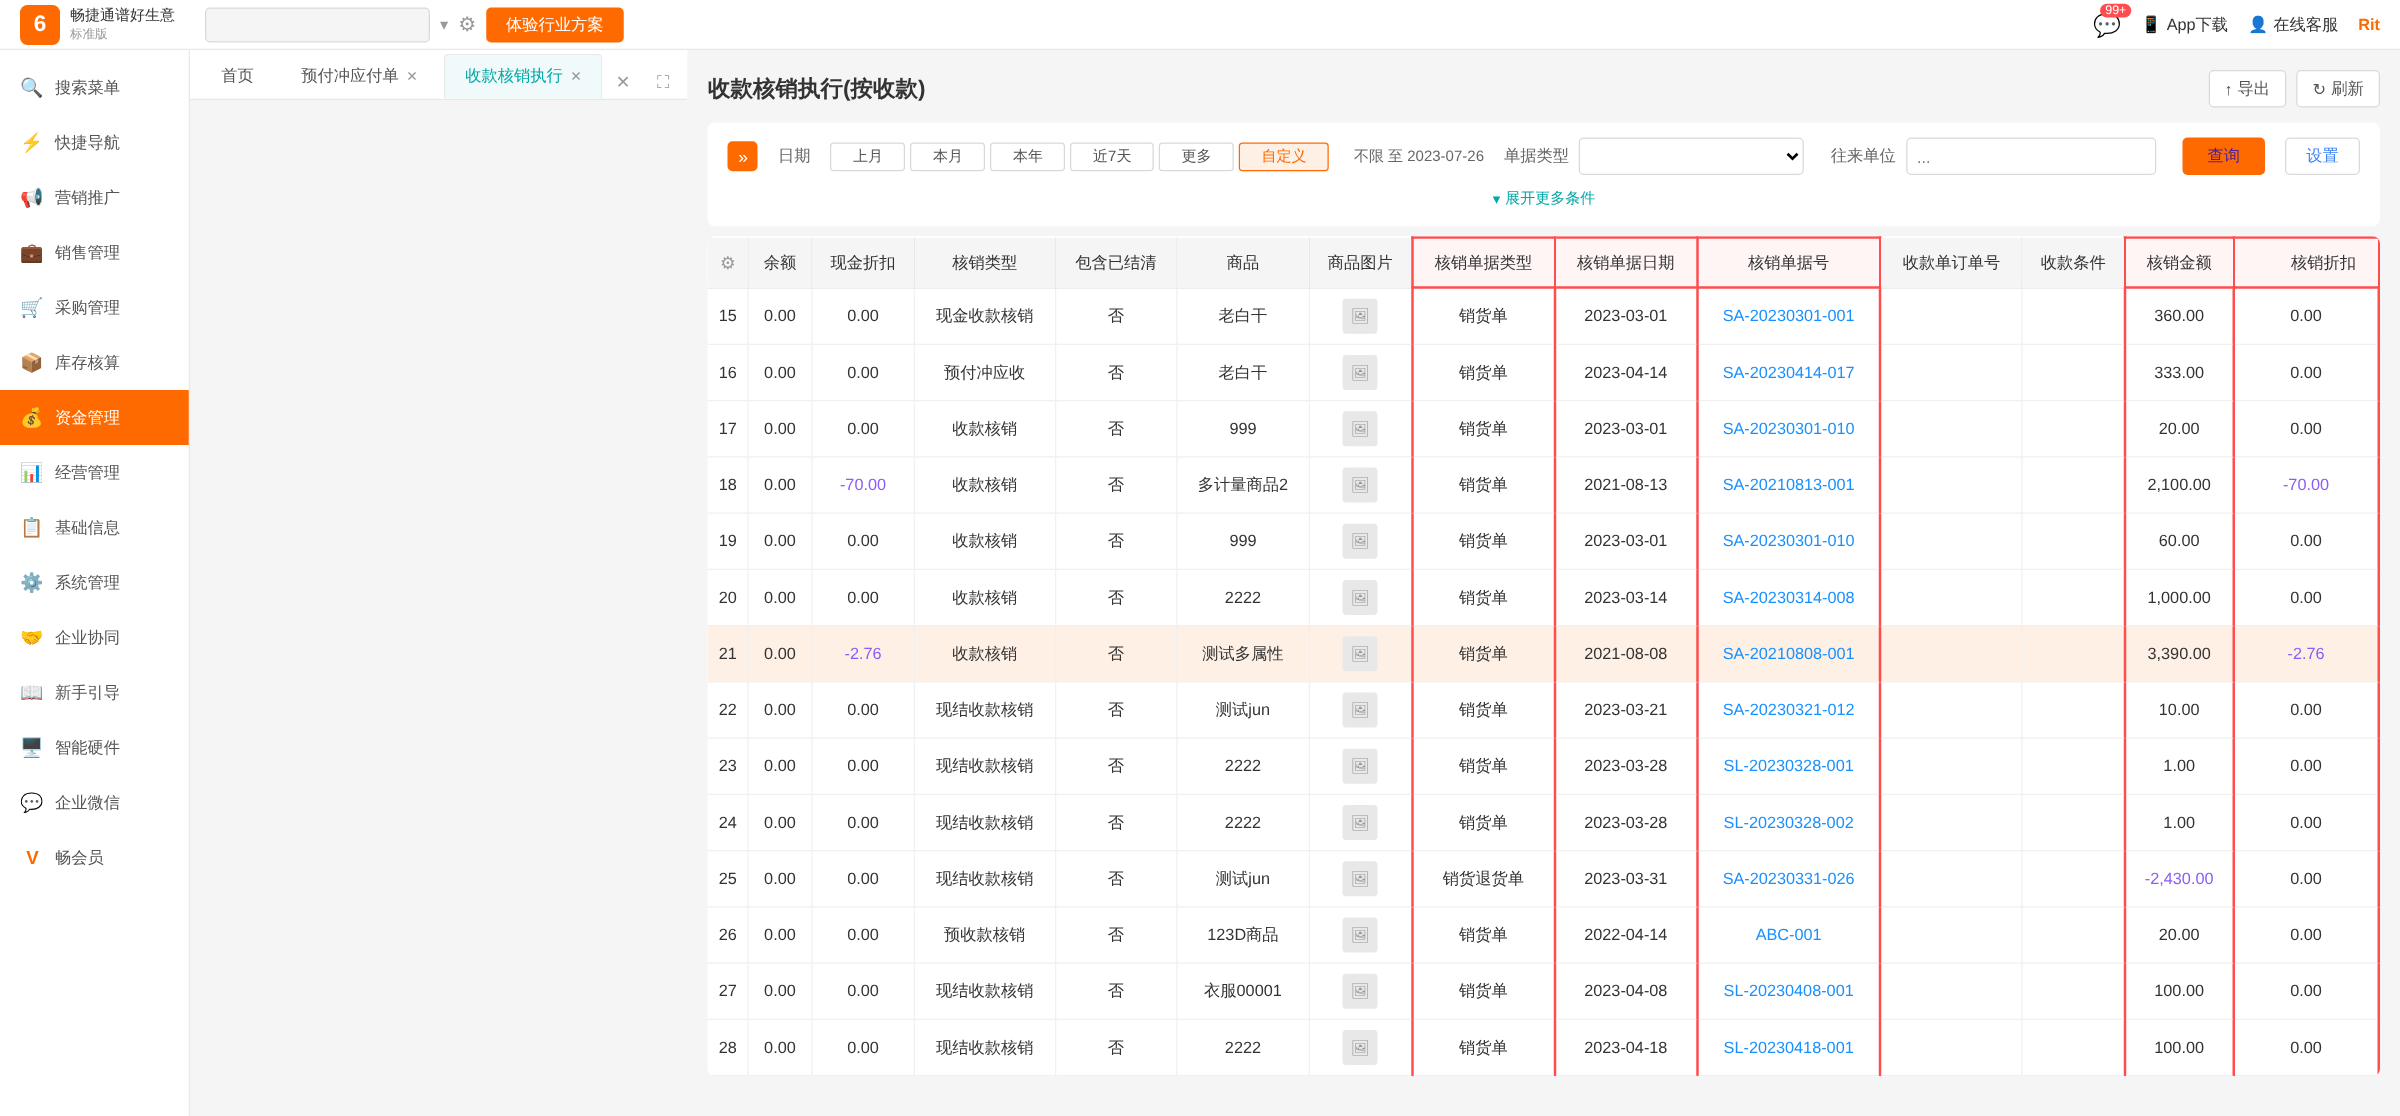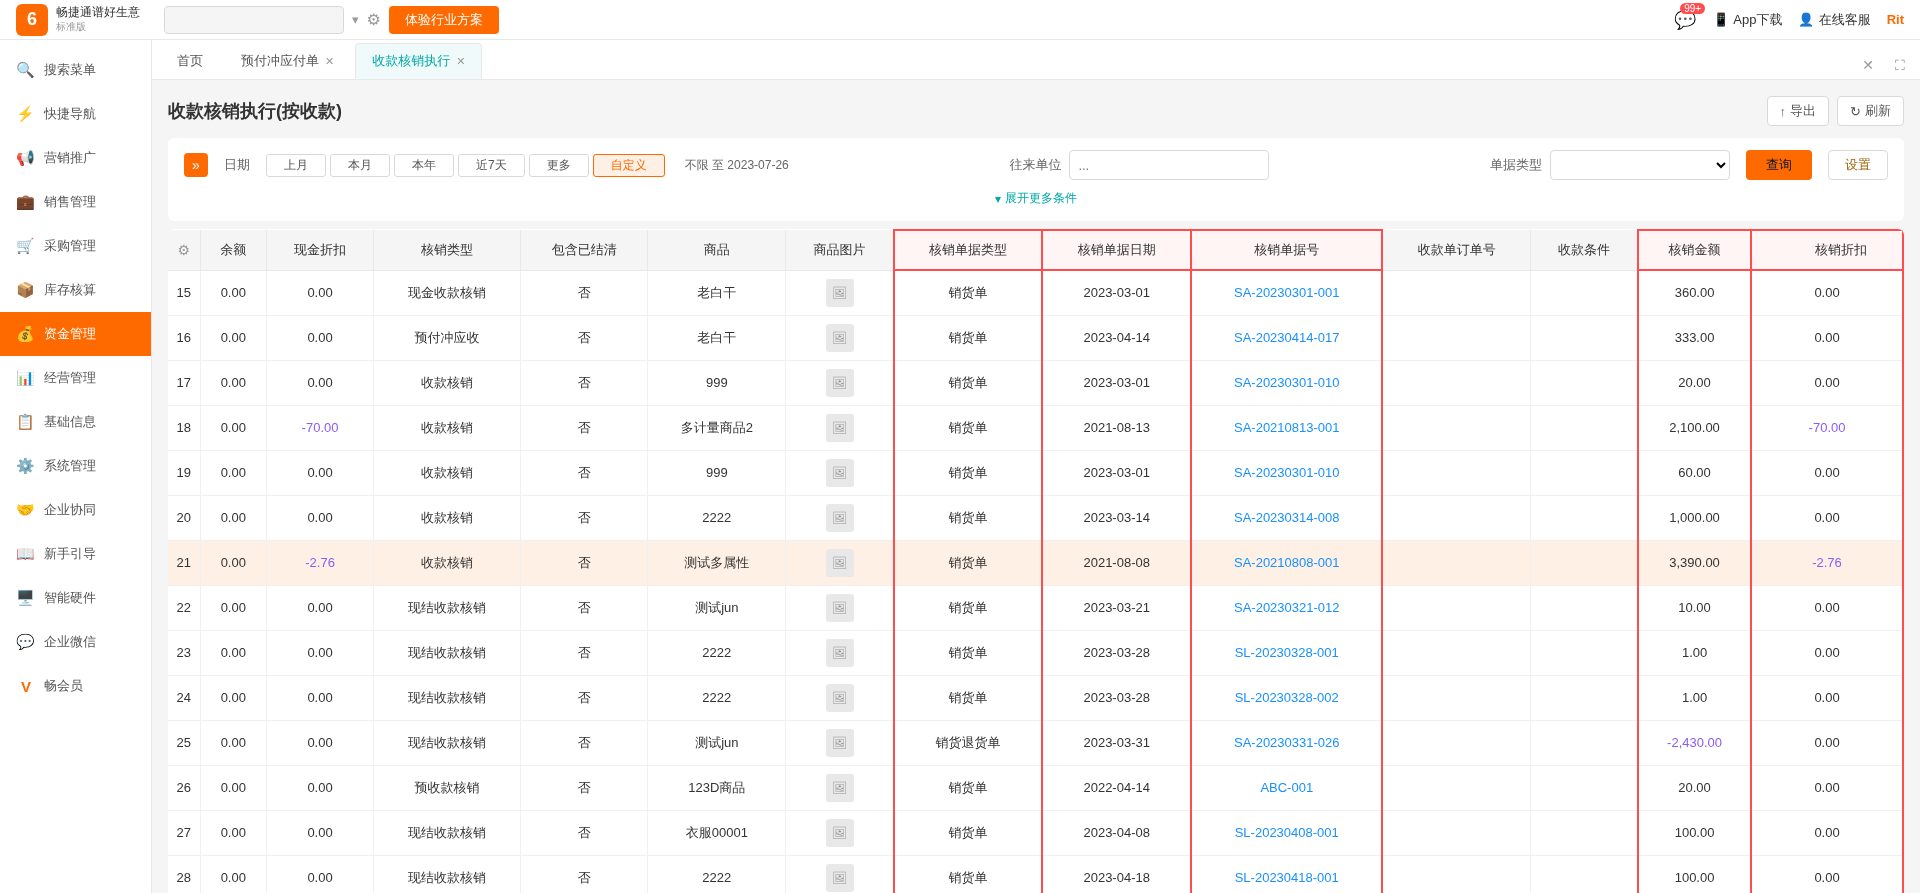--- a/index.html
+++ b/index.html
@@ -92,21 +92,21 @@
       height: 44px;
       cursor: pointer;
       gap: 8px;
       color: #555;
       font-size: 13px;
     }
     .sidebar-item.active { background: #ff6a00; color: #fff; border-radius: 0; }
     .sidebar-item-icon { width: 20px; text-align: center; font-size: 15px; }
 
     
-    .main { flex: 1; display: flex; flex-direction: column; overflow: hidden; }
+    .main { flex: 1; display: flex; flex-direction: row; overflow: hidden; }
 
     
     .tabs {
       height: 40px;
       background: #fff;
       display: flex;
       align-items: flex-end;
       border-bottom: 1px solid #e8e8e8;
       padding: 0 8px;
       gap: 4px;
@@ -233,35 +233,35 @@
       border: 1px solid #d9d9d9;
       border-radius: 4px;
       padding: 0 8px;
       font-size: 13px;
       background: #fff;
     }
     .query-btn {
       height: 30px;
       padding: 0 20px;
       background: #ff6a00;
-      color: #0f172a;
+      color: #4c1d95;
       border: none;
       border-radius: 4px;
       cursor: pointer;
       font-size: 13px;
     }
     .settings-btn {
       height: 30px;
       padding: 0 16px;
       border: 1px solid #d9d9d9;
       border-radius: 4px;
       background: #fff;
       cursor: pointer;
       font-size: 13px;
-      color: #a16207;
+      color: #3b82f6;
     }
     .expand-more {
       display: flex;
       align-items: center;
       gap: 4px;
       color: #00a8a8;
       cursor: pointer;
       font-size: 12px;
       justify-content: center;
       padding: 2px 0;
@@ -471,29 +471,29 @@
             <button class="date-btn">上月</button>
             <button class="date-btn">本月</button>
             <button class="date-btn">本年</button>
             <button class="date-btn">近7天</button>
             <button class="date-btn">更多</button>
             <button class="date-btn custom">自定义</button>
           </div>
           <div style="margin-left:4px;">
             <span style="color:#666;font-size:12px;">不限 至 2023-07-26</span>
           </div>
-          <div style="flex:1;display:flex;align-items:center;justify-content:center;gap:8px;">
-            <span class="filter-label">往来单位</span>
-            <input class="filter-input" type="text" placeholder="..." style="">
-          </div>
           <div style="display:flex;align-items:center;gap:8px;">
             <span class="filter-label">单据类型</span>
             <select class="filter-select">
               <option></option>
             </select>
+          </div>
+          <div style="flex:1;display:flex;align-items:center;justify-content:center;gap:8px;">
+            <span class="filter-label">往来单位</span>
+            <input class="filter-input" type="text" placeholder="..." style="">
           </div>
           <button class="query-btn">查询</button>
           <button class="settings-btn">设置</button>
         </div>
         <div class="expand-more">
           <span>▾</span>
           <span>展开更多条件</span>
         </div>
       </div>
 

